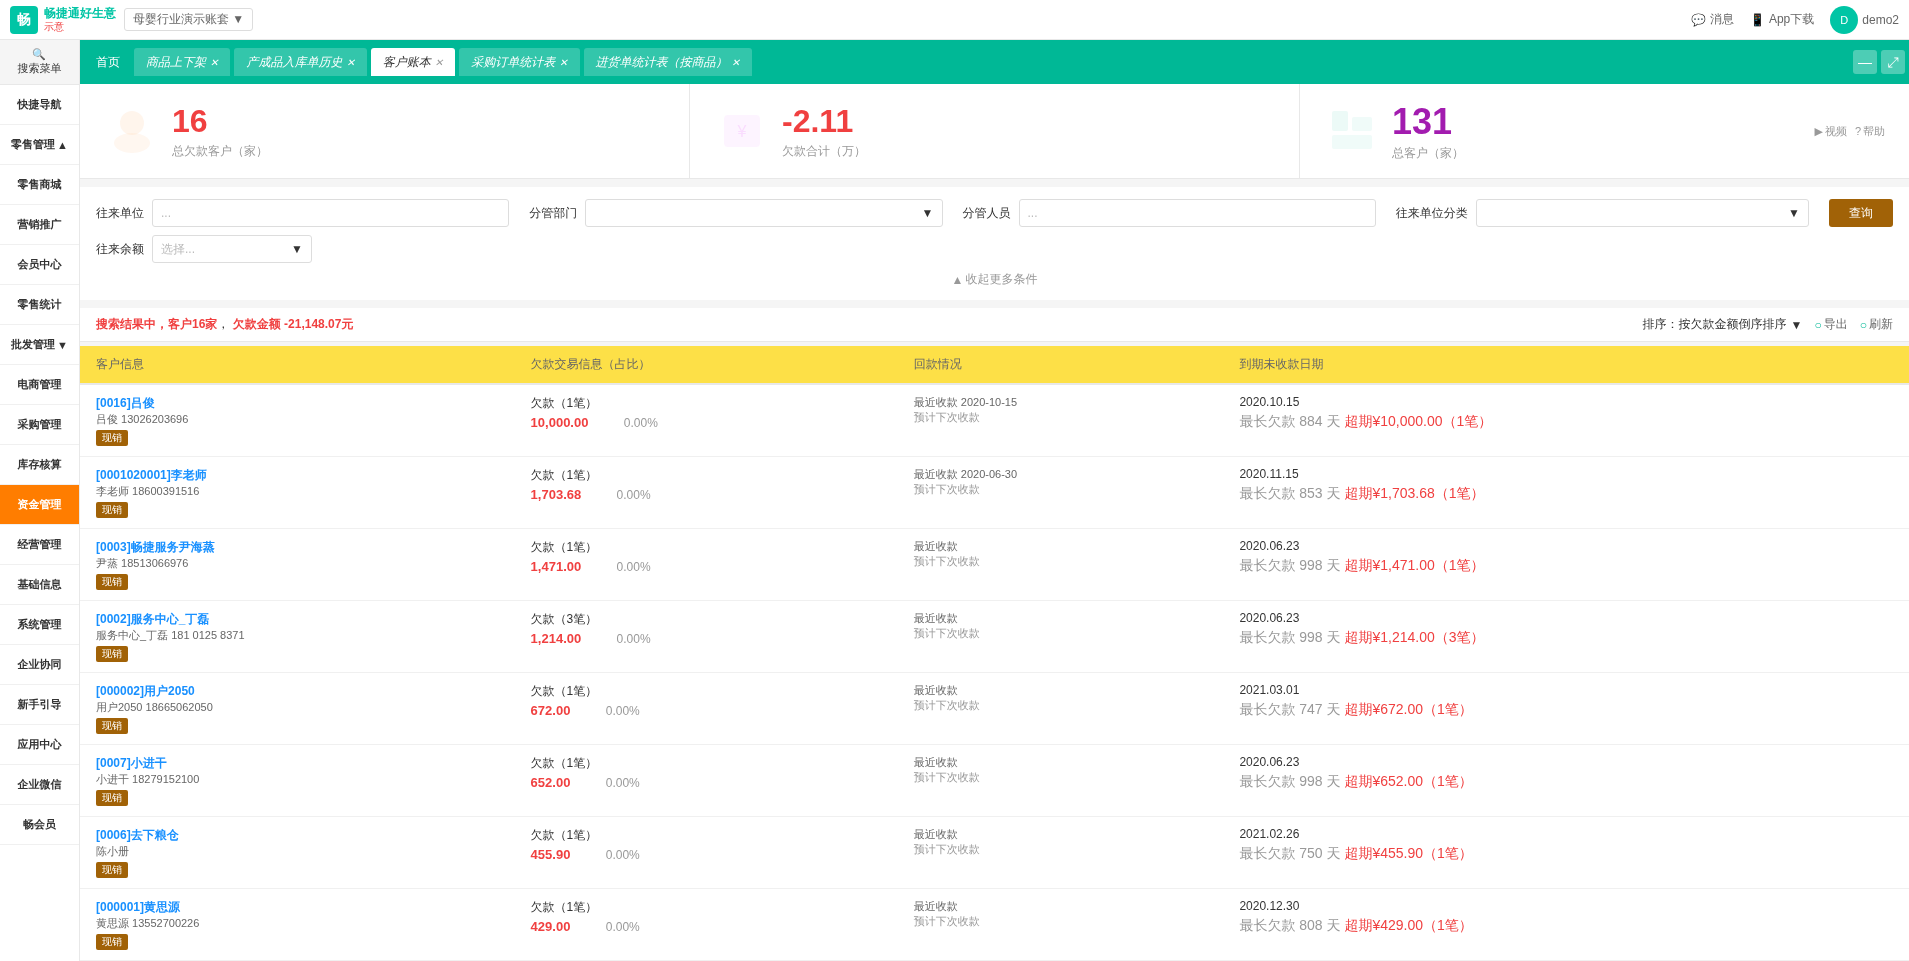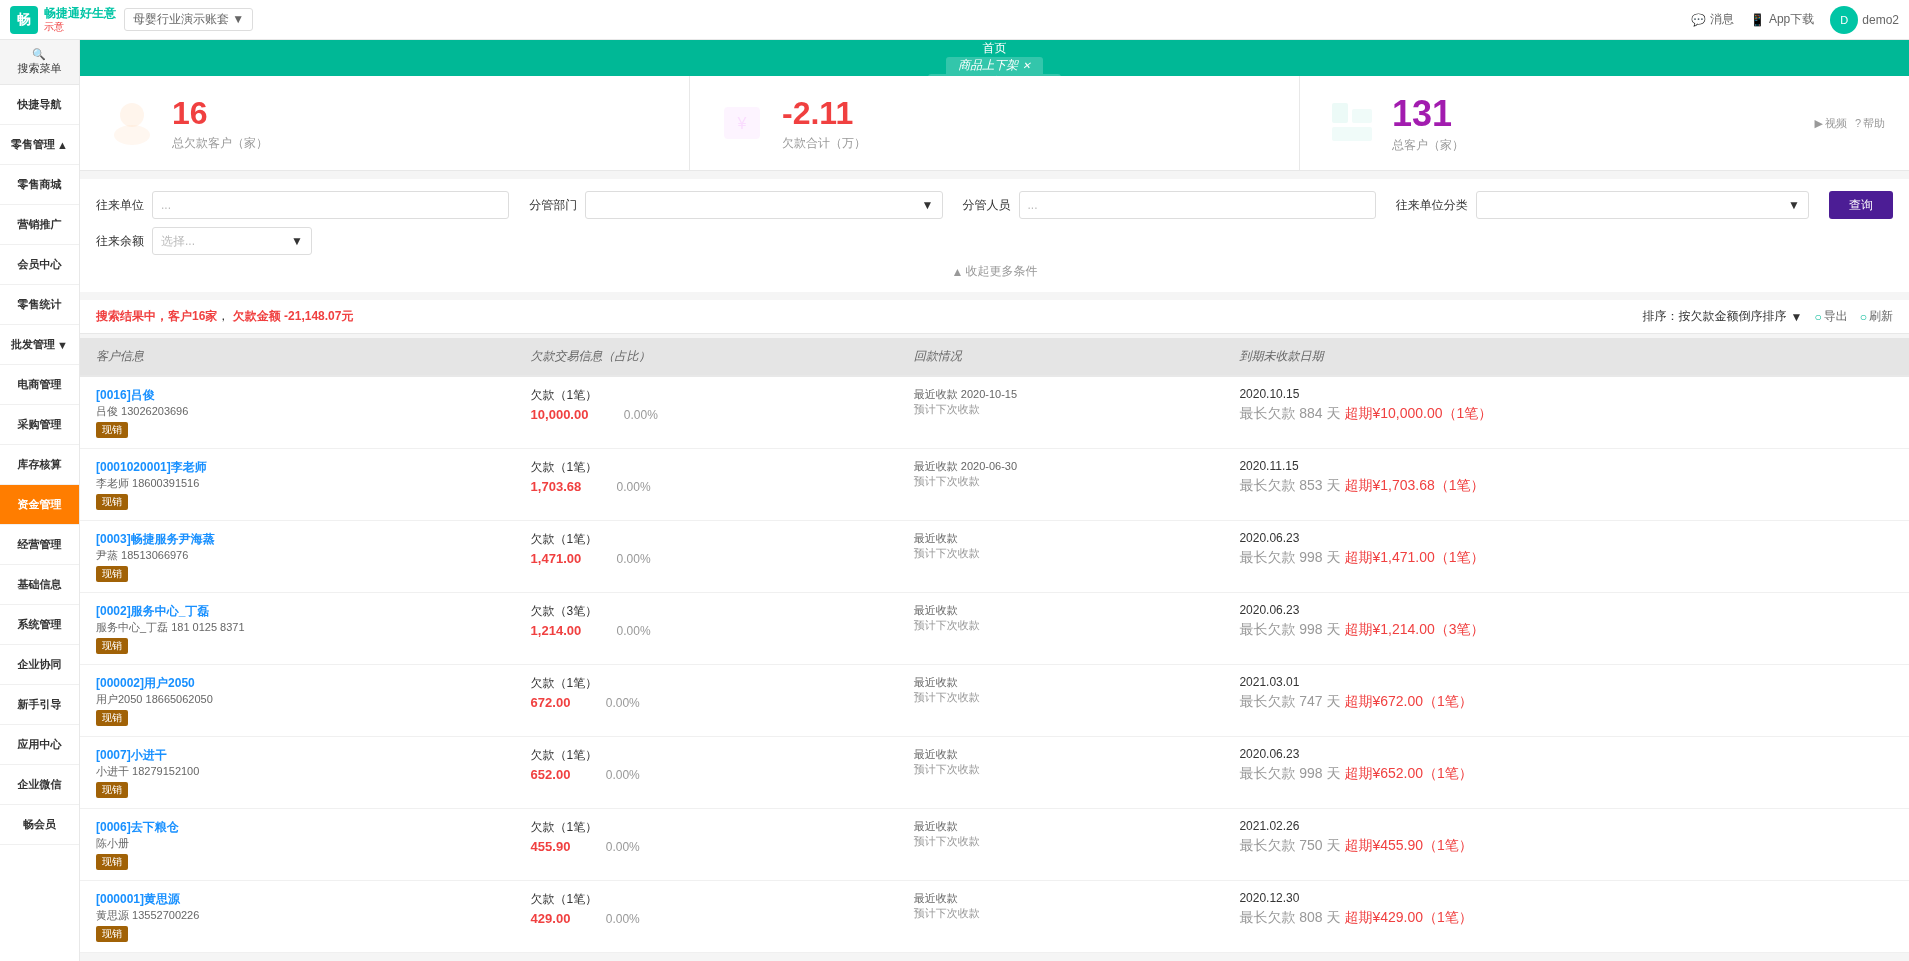--- a/index.html
+++ b/index.html
@@ -23,21 +23,21 @@
     .main-layout { display: flex; height: calc(100vh - 40px); }
     
     
     .sidebar { width: 80px; background: #fff; border-right: 1px solid #e8e8e8; display: flex; flex-direction: column; overflow-y: auto; }
     .sidebar-search { padding: 8px 4px; text-align: center; font-size: 11px; color: #333; cursor: pointer; background: #f5f5f5; border-bottom: 1px solid #e8e8e8; }
     .sidebar-item { padding: 12px 4px; text-align: center; font-size: 11px; color: #333; cursor: pointer; border-bottom: 1px solid #f0f0f0; font-weight: bold; }
     .sidebar-item.active { background: #ff7d00; color: white; }
     .sidebar-item.has-arrow { display: flex; align-items: center; justify-content: center; gap: 2px; }
 
     
-    .tab-bar { background: #00b896; display: flex; align-items: center; height: 36px; padding: 0 4px; overflow: hidden; flex-direction: column; }
+    .tab-bar { background: #00b896; display: flex; align-items: center; height: 44px; padding: 6px 4px; overflow: hidden; }
     .tab { display: flex; align-items: center; gap: 4px; padding: 0 12px; height: 28px; margin: 0 2px; border-radius: 3px 3px 0 0; font-size: 12px; cursor: pointer; white-space: nowrap; font-style: italic; }
     .tab.active { background: #fff; color: #333; }
     .tab.inactive { background: rgba(255,255,255,0.2); color: #fff; }
     .tab-close { font-size: 10px; color: inherit; cursor: pointer; }
     .tab-bar-actions { margin-left: auto; display: flex; gap: 4px; }
     .tab-bar-btn { width: 24px; height: 24px; background: rgba(255,255,255,0.3); color: white; border: none; border-radius: 3px; cursor: pointer; display: flex; align-items: center; justify-content: center; font-size: 14px; }
 
     
     .content-area { flex: 1; overflow-y: auto; background: #f5f5f5; }
     
@@ -56,36 +56,36 @@
     .stat-action-btn { font-size: 11px; color: #999; cursor: pointer; display: flex; align-items: center; gap: 2px; }
 
     
     .filter-section { background: #fff; padding: 12px 16px; margin-bottom: 8px; }
     .filter-row { display: flex; align-items: center; gap: 20px; margin-bottom: 8px; }
     .filter-item { display: flex; align-items: center; gap: 8px; flex: 1; }
     .filter-label { font-size: 12px; color: #333; white-space: nowrap; }
     .filter-input { flex: 1; height: 28px; border: 1px solid #ddd; border-radius: 3px; padding: 0 8px; font-size: 12px; display: flex; align-items: center; justify-content: space-between; cursor: pointer; background: #fff; }
     .filter-input span { color: #bbb; }
     .filter-select { flex: 1; height: 28px; border: 1px solid #ddd; border-radius: 3px; padding: 0 8px; font-size: 12px; display: flex; align-items: center; justify-content: space-between; cursor: pointer; background: #fff; }
-    .query-btn { background: #4c1d95; color: white; border: none; padding: 4px 20px; height: 28px; border-radius: 3px; font-size: 12px; cursor: pointer; white-space: nowrap; }
+    .query-btn { background: #a16207; color: white; border: none; padding: 4px 20px; height: 28px; border-radius: 3px; font-size: 12px; cursor: pointer; white-space: nowrap; }
     .collapse-row { display: flex; justify-content: center; margin-top: 4px; }
     .collapse-btn { color: #999; font-size: 12px; cursor: pointer; display: flex; align-items: center; gap: 2px; }
 
     
     .result-info-bar { background: #fff; padding: 8px 16px; display: flex; align-items: center; justify-content: space-between; margin-bottom: 4px; border-bottom: 1px solid #e8e8e8; }
     .result-text { font-size: 12px; color: #333; }
     .result-text span { color: #f04040; font-weight: bold; }
     .result-actions { display: flex; align-items: center; gap: 12px; font-size: 12px; color: #666; }
     .sort-select { display: flex; align-items: center; gap: 4px; color: #333; cursor: pointer; }
     .action-btn { display: flex; align-items: center; gap: 2px; cursor: pointer; color: #666; }
     .action-btn .icon { color: #00b896; }
 
     
     .data-table { background: #fff; width: 100%; border-collapse: collapse; }
-    .data-table thead tr { background: #e5e5e5; border-bottom: 2px solid #e8e8e8; font-style: italic; }
+    .data-table thead tr { background: #fde047; border-bottom: 2px solid #e8e8e8; }
     .data-table th { padding: 10px 16px; font-size: 12px; font-weight: normal; color: #666; text-align: left; border-bottom: 1px solid #e8e8e8; }
     .data-table tbody tr { border-bottom: 1px solid #f0f0f0; }
     .data-table td { padding: 10px 16px; font-size: 12px; vertical-align: top; }
 
     .customer-code { color: #1890ff; cursor: pointer; font-weight: bold; text-decoration: none; }
     .customer-phone { color: #666; font-size: 11px; }
     .customer-badge { display: inline-block; background: #a16207; color: white; font-size: 10px; padding: 1px 6px; border-radius: 2px; margin-top: 3px; }
     .debt-amount { color: #f04040; font-size: 13px; font-weight: bold; cursor: pointer; }
     .debt-count { color: #333; margin-bottom: 3px; }
     .debt-ratio { color: #999; }

